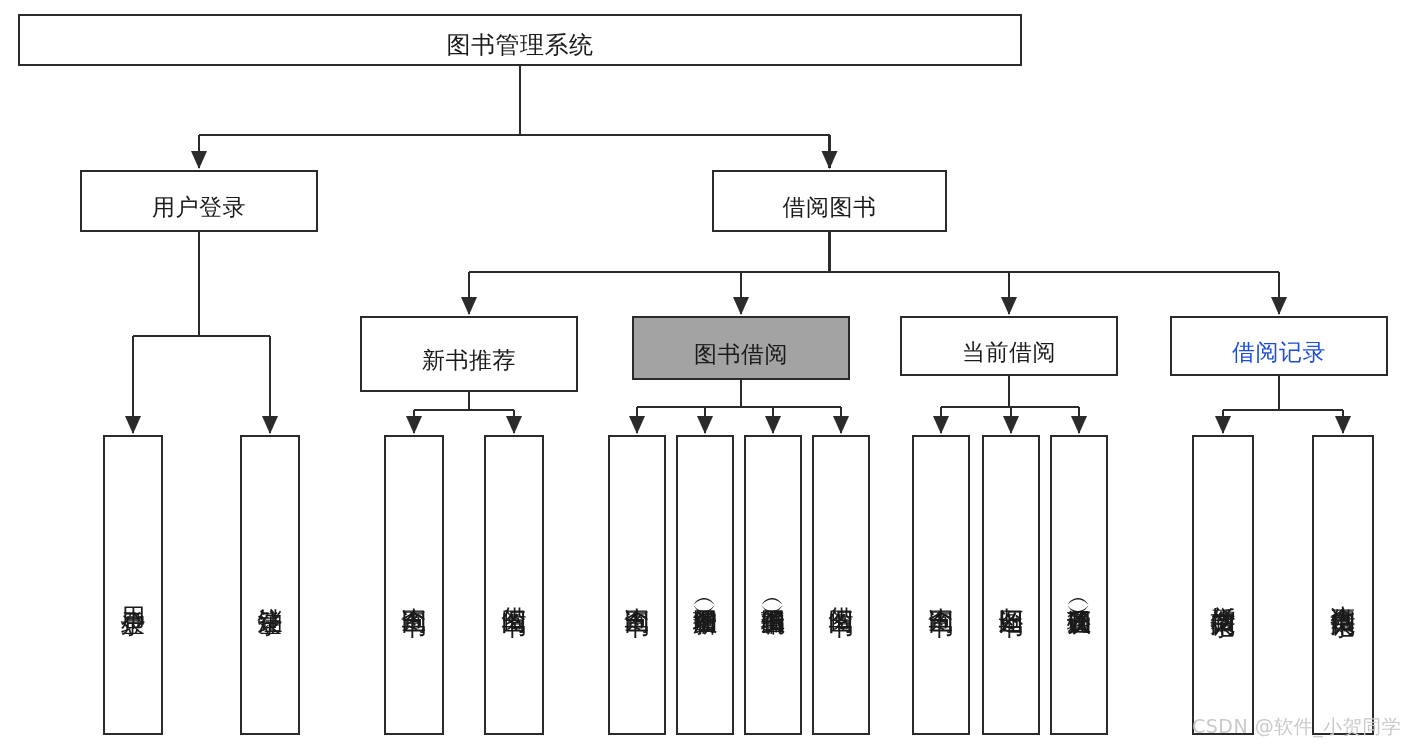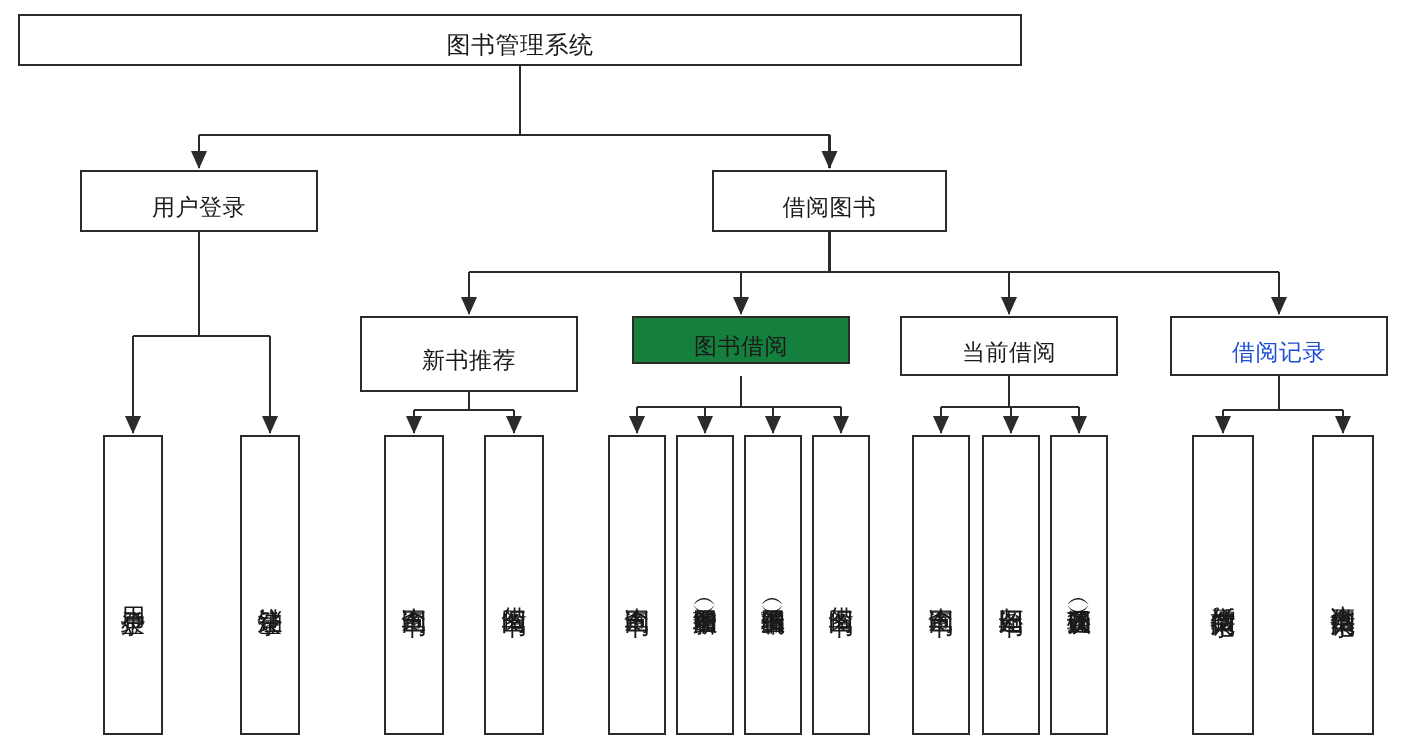--- a/index.html
+++ b/index.html
@@ -135,21 +135,21 @@
       </div>
       <div class="node horizontal" style="left: 80px; top: 170px; width: 238px; height: 62px; border-color: rgb(43, 43, 43); background: rgb(255, 255, 255);">
         <span class="label" style="color: rgb(26, 26, 26);">用户登录</span>
       </div>
       <div class="node horizontal" style="left: 712px; top: 170px; width: 235px; height: 62px; border-color: rgb(43, 43, 43); background: rgb(255, 255, 255);">
         <span class="label" style="color: rgb(26, 26, 26);">借阅图书</span>
       </div>
       <div class="node horizontal" style="left: 360px; top: 316px; width: 218px; height: 76px; border-color: rgb(43, 43, 43); background: rgb(255, 255, 255);">
         <span class="label" style="color: rgb(26, 26, 26);">新书推荐</span>
       </div>
-      <div class="node horizontal" style="left: 632px; top: 316px; width: 218px; height: 48px; border-color: rgb(43, 43, 43); background: #15803d;">
+      <div class="node horizontal" style="left: 632px; top: 316px; width: 218px; height: 64px; border-color: rgb(43, 43, 43); background: #a3a3a3;">
         <span class="label" style="color: rgb(26, 26, 26);">图书借阅</span>
       </div>
       <div class="node horizontal" style="left: 900px; top: 316px; width: 218px; height: 60px; border-color: rgb(43, 43, 43); background: rgb(255, 255, 255); align-items: center;">
         <span class="label" style="color: rgb(26, 26, 26);">当前借阅</span>
       </div>
       <div class="node horizontal" style="left: 1170px; top: 316px; width: 218px; height: 60px; border-color: rgb(43, 43, 43); background: rgb(255, 255, 255);">
         <span class="label" style="color: #1d4ed8; text-align: center;">借阅记录</span>
       </div>
       <div class="node vertical" style="left: 103px; top: 435px; width: 60px; height: 300px; border-color: rgb(43, 43, 43); background: rgb(255, 255, 255);">
         <span class="label" style="color: rgb(26, 26, 26);">用户登录</span>
@@ -185,14 +185,15 @@
         <span class="label" style="color: rgb(26, 26, 26);">确认归还（管理员）</span>
       </div>
       <div class="node vertical" style="left: 1192px; top: 435px; width: 62px; height: 300px; border-color: rgb(43, 43, 43); background: rgb(255, 255, 255);">
         <span class="label" style="color: rgb(26, 26, 26);">新增借阅记录</span>
       </div>
       <div class="node vertical" style="left: 1312px; top: 435px; width: 62px; height: 300px; border-color: rgb(43, 43, 43); background: rgb(255, 255, 255);">
         <span class="label" style="color: rgb(26, 26, 26);">查询借阅记录</span>
       </div>
     </div>
 
+  <div id="watermark" style="left: 1192px; top: 714px; color: rgb(201, 201, 201);">CSDN @软件_小贺同学</div>
 
 </div>
 
 </body></html>

